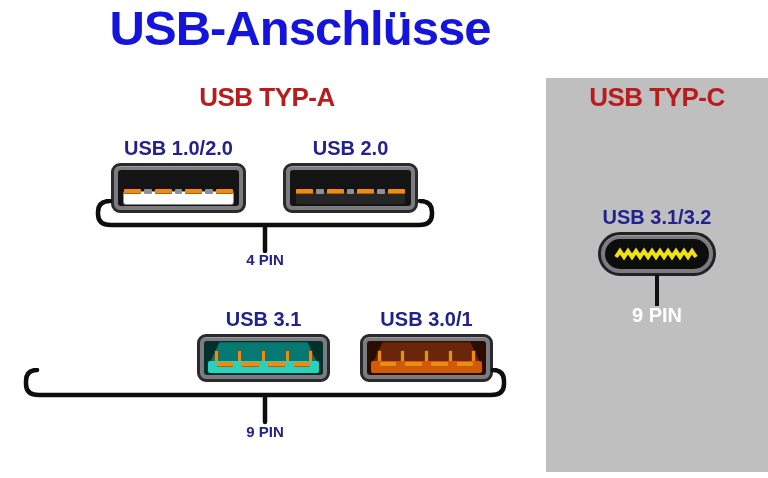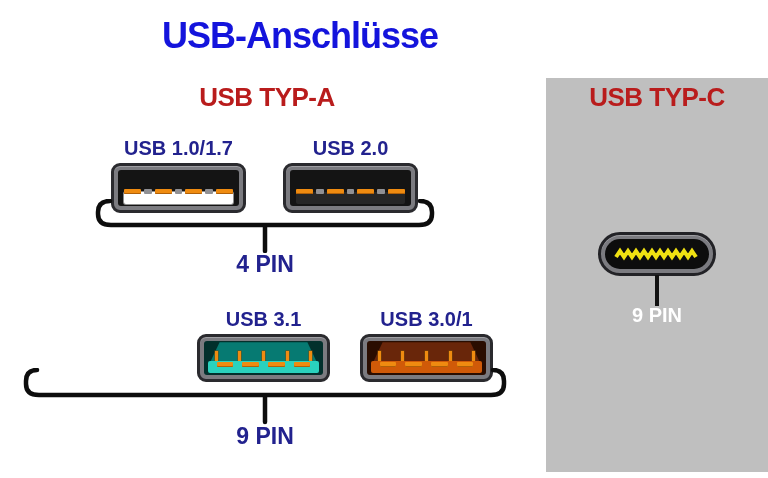--- a/index.html
+++ b/index.html
@@ -1,39 +1,39 @@
 <!DOCTYPE html>
 <html><head>
 <meta charset="utf-8">
 <style>
   html,body{margin:0;padding:0;background:#e8e8e8;}
   .page{
     position:relative;width:768px;height:478px;background:#ffffff;
     font-family:"Liberation Sans", sans-serif;overflow:hidden;margin:0 auto;
   }
   .title{
-    position:absolute;left:0;top:15px;width:600px;text-align:center;
-    font-size:36px;font-weight:700;letter-spacing:-1px;color:#1414dc;white-space:nowrap;
+    position:absolute;left:0;top:0;width:600px;text-align:center;
+    font-size:49px;font-weight:700;letter-spacing:-1px;color:#1414dc;white-space:nowrap;
   }
   .section-heading{
     position:absolute;font-size:26px;font-weight:700;letter-spacing:-0.5px;color:#b91c1c;
     text-align:center;white-space:nowrap;
   }
   .heading-typeA{left:152px;top:82px;width:230px;}
   .panel-typeC{
     position:absolute;left:546px;top:78px;width:222px;height:394px;background:#bfbfbf;padding-left:46px;
   }
   .heading-typeC{left:0;top:4px;width:222px;position:absolute;}
   
   .conn-label{
     position:absolute;left:50%;transform:translateX(-50%);bottom:100%;margin-bottom:3px;
     font-size:20px;font-weight:600;color:#22228e;white-space:nowrap;
   }
   .pin-label{
-    position:absolute;text-align:center;font-size:23px;font-weight:600;color:#22228e;white-space:nowrap;
+    position:absolute;text-align:center;font-size:15px;font-weight:600;color:#22228e;white-space:nowrap;
   }
   
   .usb-a{position:absolute;}
   .shell{
     position:absolute;inset:0;background:#7b7b80;border:3px solid #2a2a2e;border-radius:9px;
     padding:4px;box-sizing:border-box;box-shadow:inset 0 1px 0 rgba(255,255,255,.28);
   }
   .opening{position:relative;width:100%;height:100%;background:#141414;border-radius:3px;overflow:hidden;}
   .backwall{position:absolute;top:4%;left:5%;right:5%;height:60%;
     clip-path:polygon(9% 0,91% 0,100% 100%,0 100%);}
@@ -72,21 +72,21 @@
 </head>
 <body>
 
 <div class="page">
 
   <div class="title">USB-Anschlüsse</div>
 
   <div class="section-heading heading-typeA">USB TYP-A</div>
 
   <div class="usb-a v1" style="left:111px;top:163px;width:135px;height:50px;">
-    <div class="conn-label">USB 1.0/1.7</div>
+    <div class="conn-label">USB 1.0/2.0</div>
     <div class="shell">
       <div class="opening">
         <div class="tongue4">
           <div class="pads4">
             <span class="pad"></span>
               <span class="spacer"></span>
               <span class="pad"></span>
               <span class="spacer"></span>
               <span class="pad"></span>
               <span class="spacer"></span>
@@ -173,20 +173,21 @@
   <svg class="bracket" style="left:22px;top:368px;" width="486" height="58" viewBox="0 0 486 58">
     <path d="M 15 2 C 7 2 4 6 4 13 L 4 16 C 4 24 9 27 17 27 L 469 27 C 477 27 482 24 482 16 L 482 13 C 482 6 479 2 471 2 M 243 27 L 243 54"></path>
   </svg>
   <div class="pin-label" style="left:165px;top:423px;width:200px;">9 PIN</div>
 
   <div class="panel-typeC">
     <div class="section-heading heading-typeC">USB TYP-C</div>
   </div>
 
   <div class="usb-c">
+    <div class="conn-label">USB 3.1/3.2</div>
     <div class="c-shell">
       <div class="c-inner">
         <svg width="88" height="14" viewBox="0 0 88 14">
           <path d="M3 10 L7 4 L11 10 L15 4 L19 10 L23 4 L27 10 L31 4 L35 10 L39 4 L43 10 L47 4 L51 10 L55 4 L59 10 L63 4 L67 10 L71 4 L75 10 L79 4 L83 10" fill="none" stroke="#f0e112" stroke-width="4"></path>
         </svg>
       </div>
     </div>
   </div>
   <div class="c-stem"></div>
   <div class="pin-label-c">9 PIN</div>

